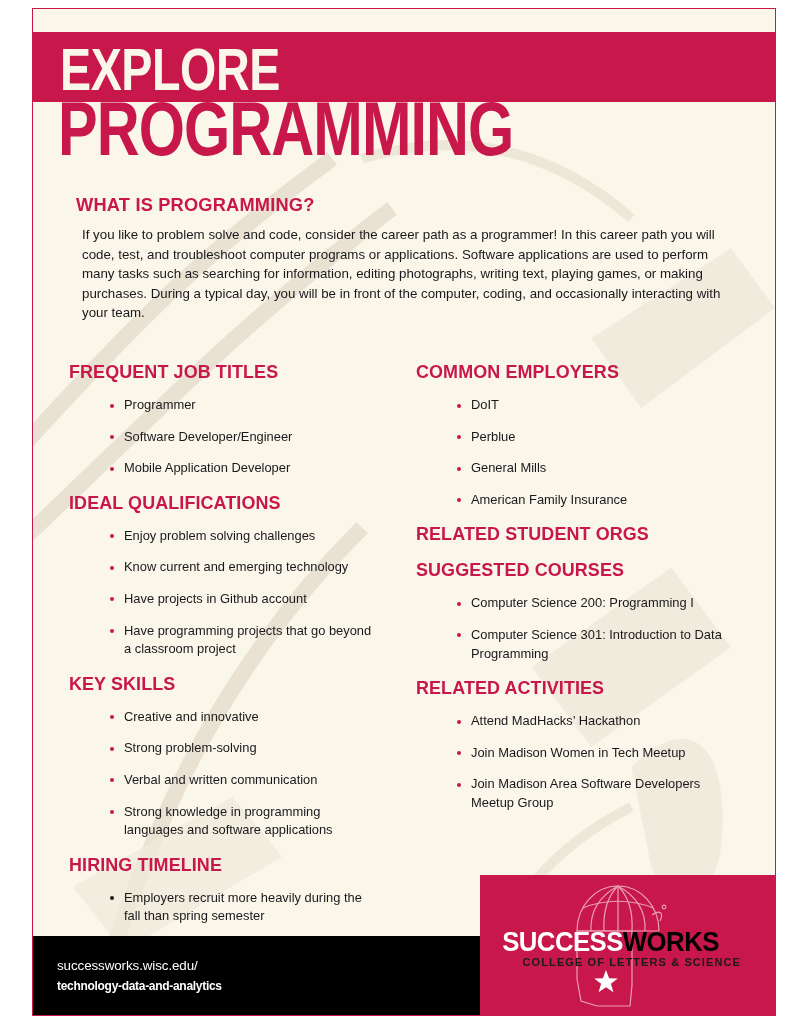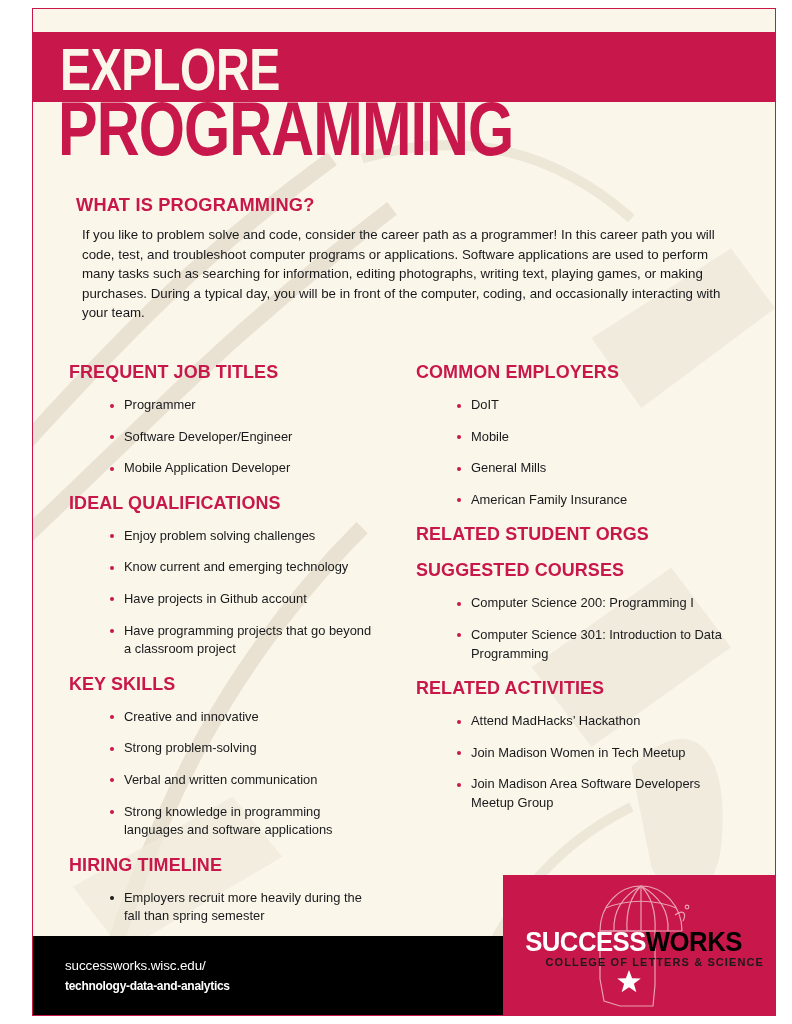--- a/index.html
+++ b/index.html
@@ -157,21 +157,21 @@
     position: absolute;
     left: 0;
     bottom: 0;
     width: 744px;
     height: 79px;
     background: #000000;
     z-index: 2;
   }
   .footer-url {
     position: absolute;
-    left: 32px;
+    left: 24px;
     top: 21px;
     color: #ffffff;
   }
   .footer-url .line1 {
     display: block;
     font-size: 13.4px;
     line-height: 18px;
     font-weight: normal;
     letter-spacing: -0.1px;
   }
@@ -180,21 +180,21 @@
     font-size: 12px;
     line-height: 22px;
     font-weight: bold;
     letter-spacing: -0.3px;
   }
 
   .logo-box {
     position: absolute;
     right: 0;
     bottom: 0;
-    width: 272px;
+    width: 295px;
     height: 140px;
     background: #C8174A;
     z-index: 3;
     overflow: hidden;
   }
   .logo-art {
     position: absolute;
     left: 0; top: 0;
     width: 261px; height: 140px;
   }
@@ -297,21 +297,21 @@
             <li>Employers recruit more heavily during the fall than spring semester</li>
             <li>Attend the Computer Science Career Fair for opportunities</li>
           </ul>
         </div>
       </div>
     <div class="col col-right">
         <div class="sec">
           <h3>COMMON EMPLOYERS</h3>
           <ul>
             <li>DoIT</li>
-            <li>Mobile</li>
+            <li>Perblue</li>
             <li>General Mills</li>
             <li>American Family Insurance</li>
           </ul>
         </div>
         <div class="sec">
           <h3>RELATED STUDENT ORGS</h3>
         </div>
         <div class="sec">
           <h3>SUGGESTED COURSES</h3>
           <ul>

